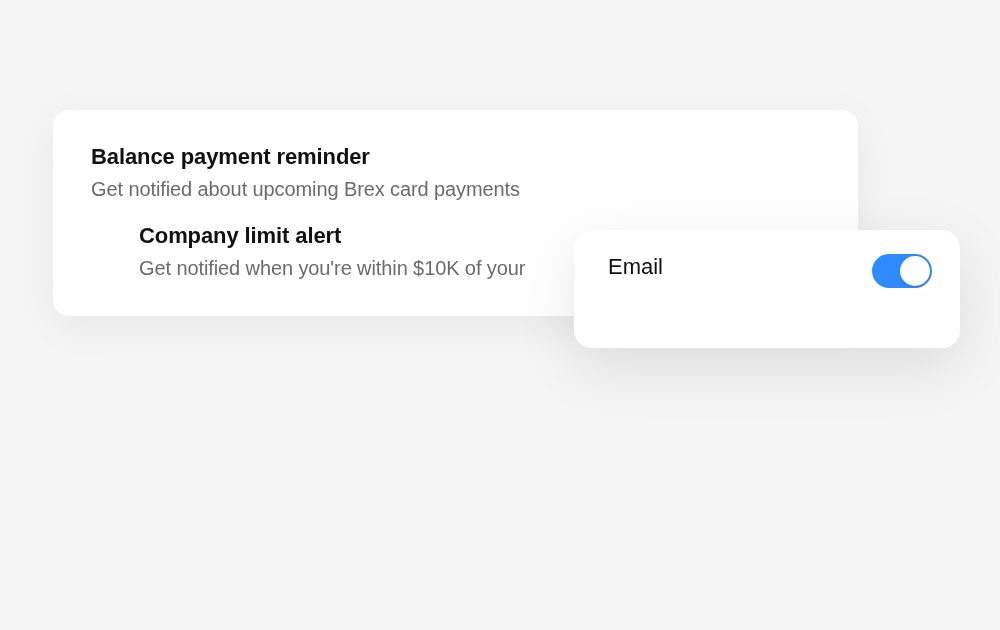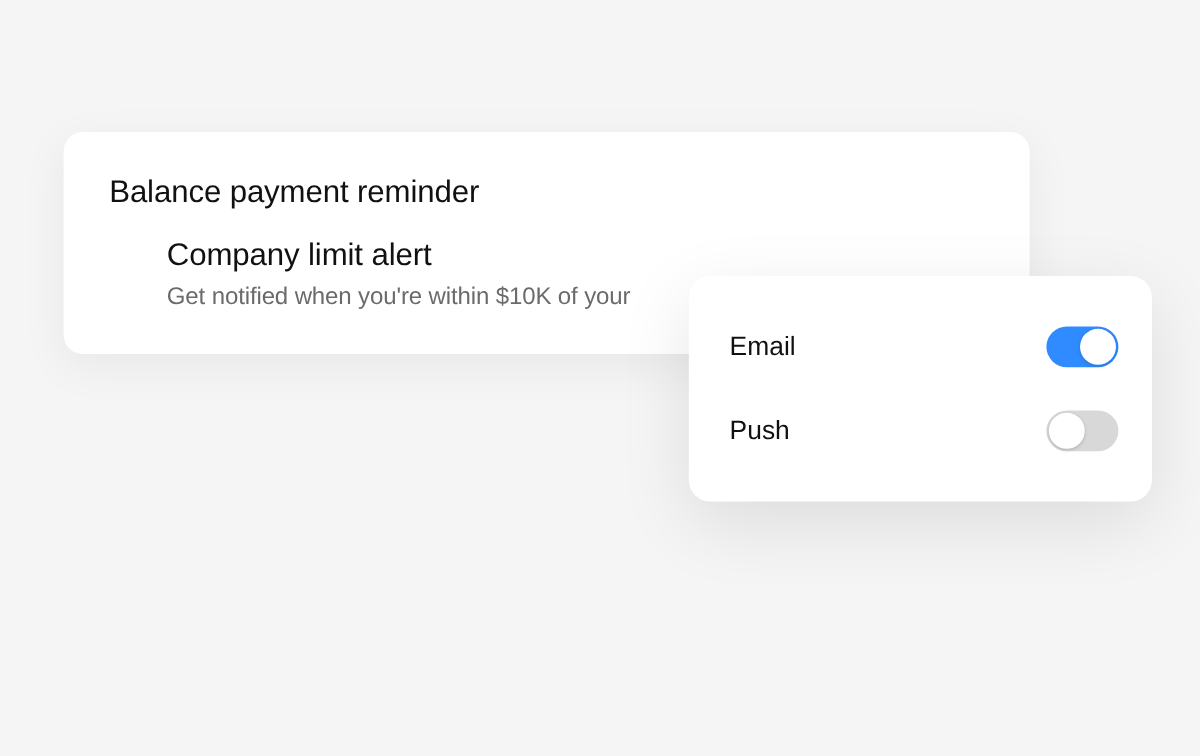--- a/index.html
+++ b/index.html
@@ -26,22 +26,22 @@
       box-shadow: 0 10px 40px rgba(0,0,0,0.06);
     }
     .setting-item {
       margin-bottom: 22px;
     }
     .setting-item:last-child {
       margin-bottom: 0;
       margin-left: 48px;
     }
     .setting-title {
-      font-size: 26px;
-      font-weight: 400;
+      font-size: 22px;
+      font-weight: 700;
       color: #111111;
       margin-bottom: 8px;
       letter-spacing: -0.1px;
     }
     .setting-description {
       font-size: 20px;
       font-weight: 400;
       color: #6b6b6b;
       letter-spacing: -0.1px;
     }
@@ -50,21 +50,20 @@
       left: 574px;
       top: 230px;
       width: 386px;
       background: #ffffff;
       border-radius: 18px;
       padding: 24px 28px 24px 34px;
       box-shadow: 0 18px 60px rgba(0,0,0,0.10);
     }
     .channel-row {
       display: flex;
-      align-items: center;
       justify-content: space-between;
       height: 70px;
     }
     .channel-label {
       font-size: 22px;
       font-weight: 400;
       color: #111111;
     }
     .toggle {
       position: relative;
@@ -95,33 +94,28 @@
     .toggle-off .toggle-knob {
       left: 2px;
     }
   </style>
 </head>
 <body>
 
 <div class="settings-card">
   <div class="setting-item">
     <div class="setting-title">Balance payment reminder</div>
+    <div class="setting-description">Get notified about upcoming Brex card payments</div>
   </div>
   <div class="setting-item">
     <div class="setting-title">Company limit alert</div>
     <div class="setting-description">Get notified when you're within $10K of your</div>
   </div>
 </div>
 
 <div class="channels-popover">
   <div class="channel-row">
     <span class="channel-label">Email</span>
     <div class="toggle toggle-on">
       <div class="toggle-knob"></div>
     </div>
   </div>
-  <div class="channel-row">
-    <span class="channel-label">Push</span>
-    <div class="toggle toggle-off">
-      <div class="toggle-knob"></div>
-    </div>
-  </div>
 </div>
 
 </body></html>

